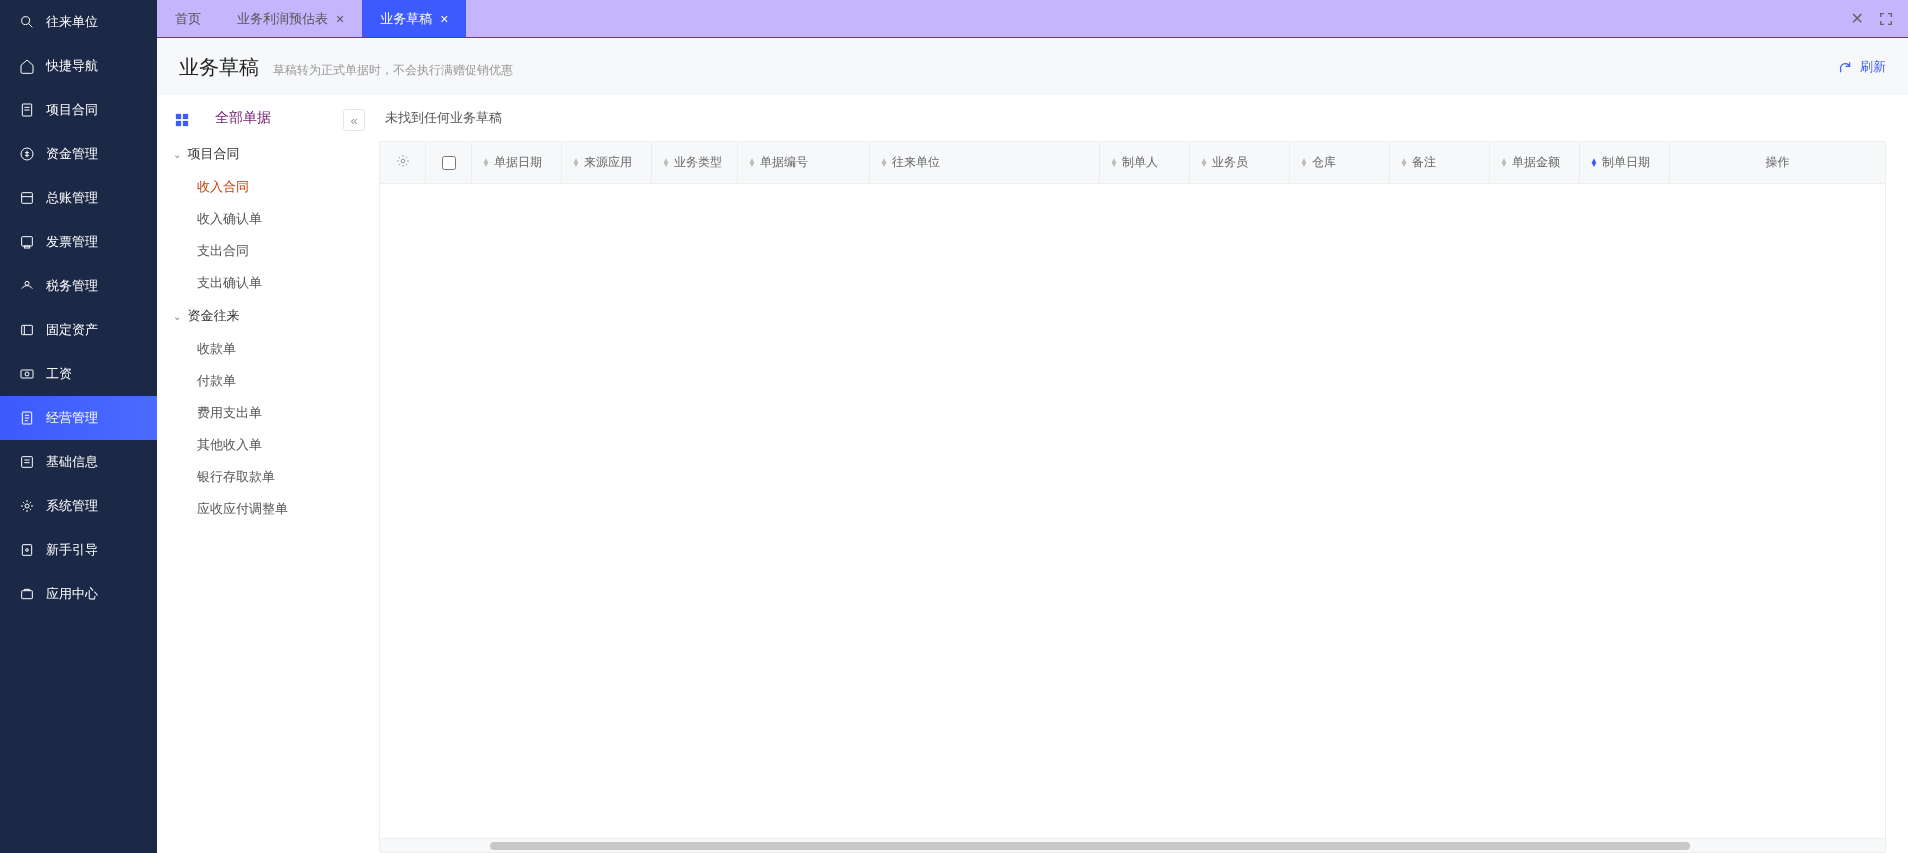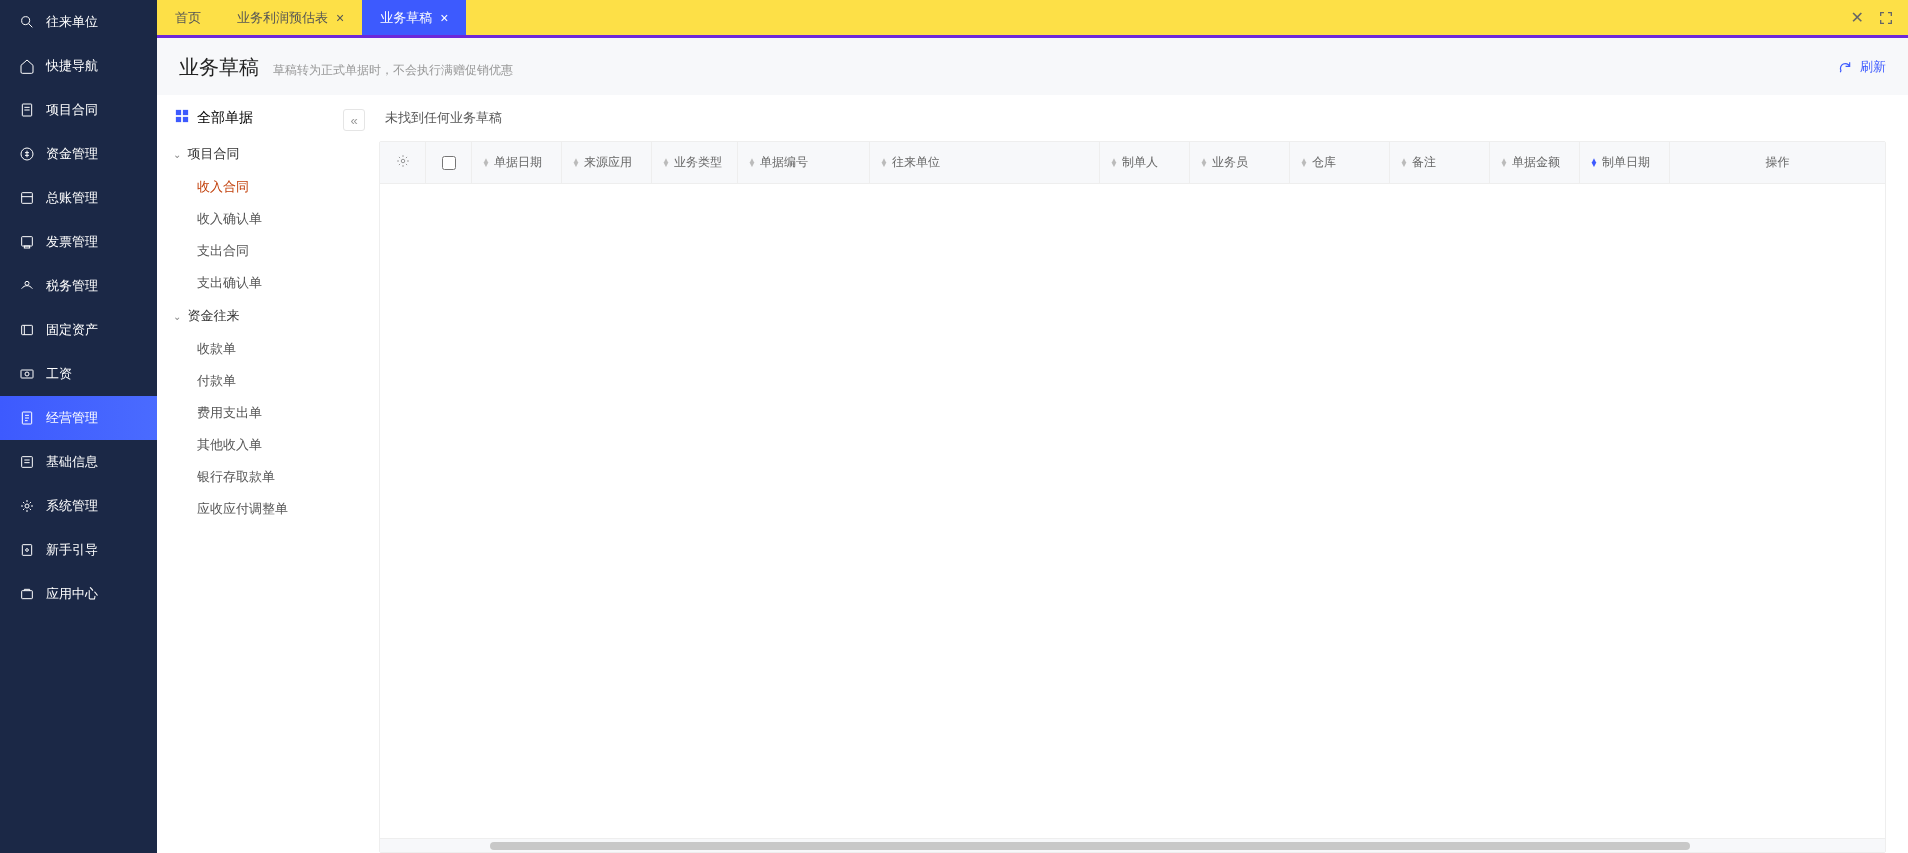--- a/index.html
+++ b/index.html
@@ -10,40 +10,40 @@
 .sidebar-main { width: 157px; background: #1b2846; color: #fff; flex-shrink: 0; padding-top: 0; }
 .sidebar-main .menu-item { display: flex; align-items: center; padding: 10px 18px; cursor: pointer; font-size: 13px; height: 44px; }
 .sidebar-main .menu-item.active { background: linear-gradient(90deg, #3d5afe 0%, #4a6bff 100%); }
 .sidebar-main .menu-icon { width: 18px; height: 18px; margin-right: 10px; display: inline-flex; align-items: center; justify-content: center; }
 .sidebar-main .menu-icon svg { width: 16px; height: 16px; stroke: #fff; fill: none; stroke-width: 1.5; }
 
 
 .main { flex: 1; display: flex; flex-direction: column; background: #fff; min-width: 0; }
 
 
-.tabs-bar { display: flex; align-items: center; height: 38px; border-bottom: 3px solid #6d28d9; background: #fde047; position: relative; }
+.tabs-bar { display: flex; align-items: center; height: 38px; border-bottom: 1px solid #6d28d9; background: #c4b5fd; position: relative; }
 .tab { display: flex; align-items: center; padding: 0 18px; height: 100%; cursor: pointer; font-size: 13px; color: #555; position: relative; }
 .tab.active { background: #3d5afe; color: #fff; }
 .tab .tab-close { margin-left: 8px; font-size: 14px; line-height: 1; }
 .tabs-right { margin-left: auto; display: flex; align-items: center; gap: 14px; padding-right: 14px; }
 .tabs-right-btn { cursor: pointer; color: #666; font-size: 16px; display:flex; align-items:center; }
 
 
 .page-header { padding: 16px 22px 14px; background: #f7f8fa; display: flex; align-items: baseline; }
 .page-title { font-size: 20px; font-weight: 500; color: #222; margin-right: 14px; }
 .page-subtitle { font-size: 12px; color: #999; }
 .header-actions { margin-left: auto; display: flex; align-items: center; gap: 8px; color: #3d5afe; font-size: 13px; cursor: pointer; }
 .header-actions svg { width: 14px; height: 14px; stroke: #3d5afe; fill: none; stroke-width: 2; }
 
 
 .body { flex: 1; display: flex; min-height: 0; }
 
 
 .sidebar-sec { width: 214px; background: #fff; flex-shrink: 0; position: relative; padding: 14px 0; }
-.sec-header { display: flex; align-items: flex-start; padding: 0 18px 10px; color: #000000; font-size: 14px; font-weight: 500; }
+.sec-header { display: flex; align-items: flex-end; padding: 0 18px 10px; color: #701a75; font-size: 14px; font-weight: 500; gap: 18px; }
 .sec-header-icon { margin-right: 8px; display:inline-flex; }
 .sec-header-icon svg { width:14px; height:14px; fill:#3d5afe; }
 .sec-collapse { position: absolute; right: 6px; top: 14px; width: 22px; height: 22px; border: 1px solid #e5e5e5; border-radius: 3px; display: flex; align-items: center; justify-content: center; cursor: pointer; color: #999; background:#fff; }
 .sec-group-header { display: flex; align-items: center; padding: 8px 16px; font-size: 13px; color: #333; cursor: pointer; }
 .sec-chevron { margin-right: 6px; font-size: 10px; color: #888; }
 .sec-item { padding: 7px 16px 7px 40px; font-size: 13px; color: #555; cursor: pointer; }
 .sec-item.active { color: #c2410c; }
 
 
 .content { flex: 1; padding: 14px 22px 0 8px; display: flex; flex-direction: column; min-width: 0; }

